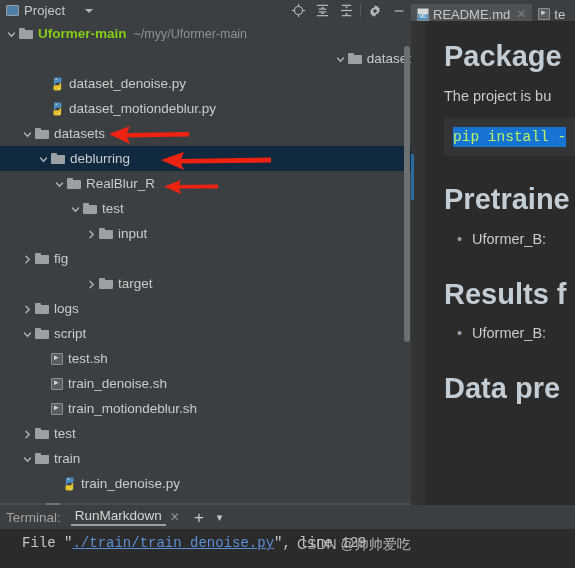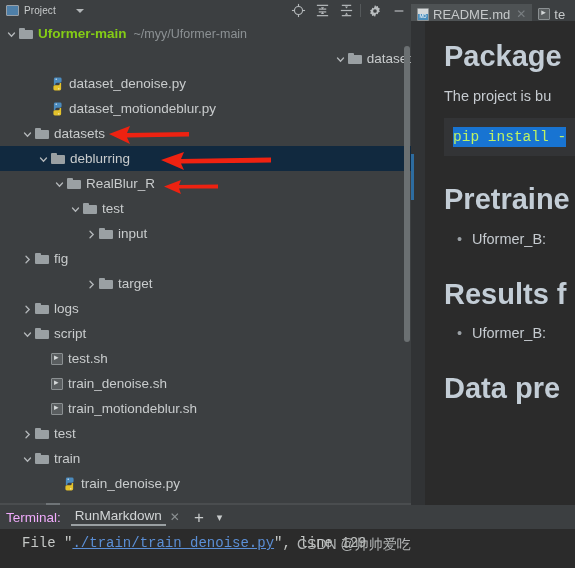--- a/index.html
+++ b/index.html
@@ -10,21 +10,21 @@
     font-size:13px;color:#bbbbbb;
     -webkit-font-smoothing:antialiased;
   }
   #root{position:relative;width:575px;height:568px;}
 
   
   .topbar{position:absolute;left:0;top:0;width:411px;height:21px;background:#3c3f41;}
   .proj-label{position:absolute;left:6px;top:2px;display:flex;align-items:center;gap:5px;height:17px;}
   .proj-icon{width:13px;height:11px;border:1.5px solid #9aa0a6;border-radius:1px;
     background:#4e7fa8;box-sizing:border-box;display:block;}
-  .proj-text{font-size:10px;color:#c8cbcc;letter-spacing:.1px;}
+  .proj-text{font-size:13px;color:#c8cbcc;letter-spacing:.1px;}
   .caret-down{width:0;height:0;border-left:4px solid transparent;border-right:4px solid transparent;
      border-top:4px solid #b2b6b8;}
   .tb-icons{position:absolute;right:0;top:0;height:21px;display:flex;align-items:center;gap:0;}
   .tb-btn{width:24px;height:21px;display:flex;align-items:center;justify-content:center;}
   .tb-sep{width:1px;height:13px;background:#55595b;margin:0 2px;}
 
   
   .tabstrip{position:absolute;left:411px;top:0;width:164px;height:28px;background:#3c3f41;
      display:flex;align-items:center;}
   .tab{display:flex;align-items:center;gap:4px;padding:0 6px;height:21px;position:relative;
@@ -73,21 +73,21 @@
   .pv-li:before{content:"\2022";position:absolute;left:-15px;color:#9aa0a5;}
   .gutter{position:absolute;left:411px;top:21px;width:14px;height:484px;background:#313335;}
   .gutter-mark{position:absolute;left:0;top:133px;width:3px;height:46px;background:#2d6ca0;}
 
   
   .arrow{position:absolute;pointer-events:none;}
 
   
   .termbar{position:absolute;left:0;top:505px;width:575px;height:24px;background:#3c3f41;}
   .termbar-inner{display:flex;align-items:center;height:24px;padding-left:6px;gap:0;}
-  .term-label{font-size:13.5px;color:#f0abfc;margin-right:12px;}
+  .term-label{font-size:13.5px;color:#a3a3a3;margin-right:12px;}
   .term-tab{font-size:13.5px;color:#d2d5d6;position:relative;padding:0 2px 3px 2px;}
   .term-tab:after{content:"";position:absolute;left:-2px;right:-2px;bottom:0;height:2px;background:#9aa0a3;}
   .term-x{color:#8b9092;font-size:12px;margin-left:6px;}
   .term-plus{color:#c8cbcc;font-size:17px;margin-left:14px;line-height:1;}
   .term-chev{color:#c8cbcc;font-size:11px;margin-left:13px;}
   .termbody{position:absolute;left:0;top:529px;width:575px;height:39px;background:#2b2b2b;
      font-family:"Liberation Mono","DejaVu Sans Mono",monospace;font-size:14px;color:#c5c8c6;}
   .termline{position:absolute;left:22px;top:6px;white-space:nowrap;}
   .termlink{color:#5b8fd6;text-decoration:underline;}
   .watermark{position:absolute;left:297px;top:536px;font-size:14px;color:#cfd2d3;opacity:.82;

